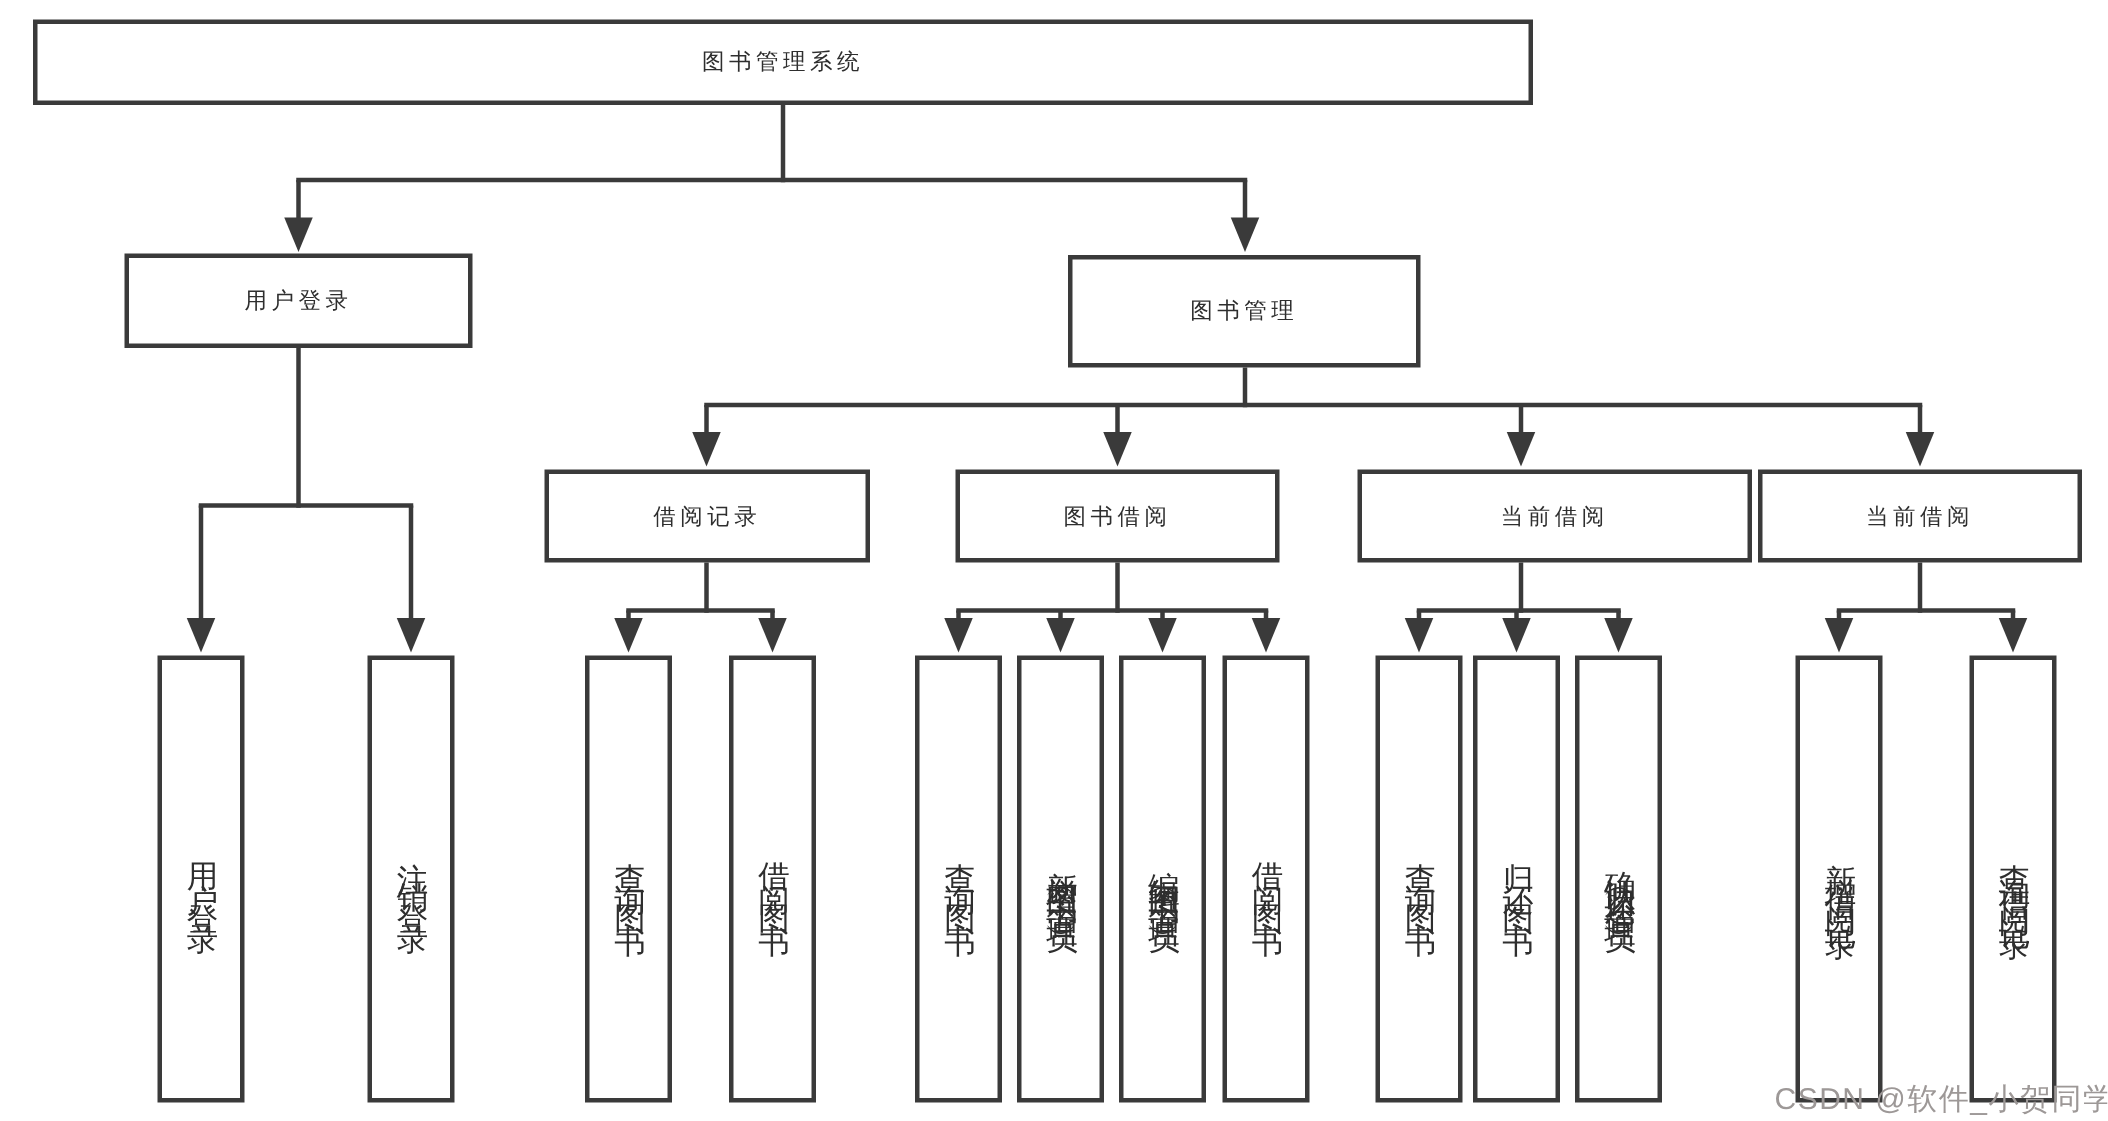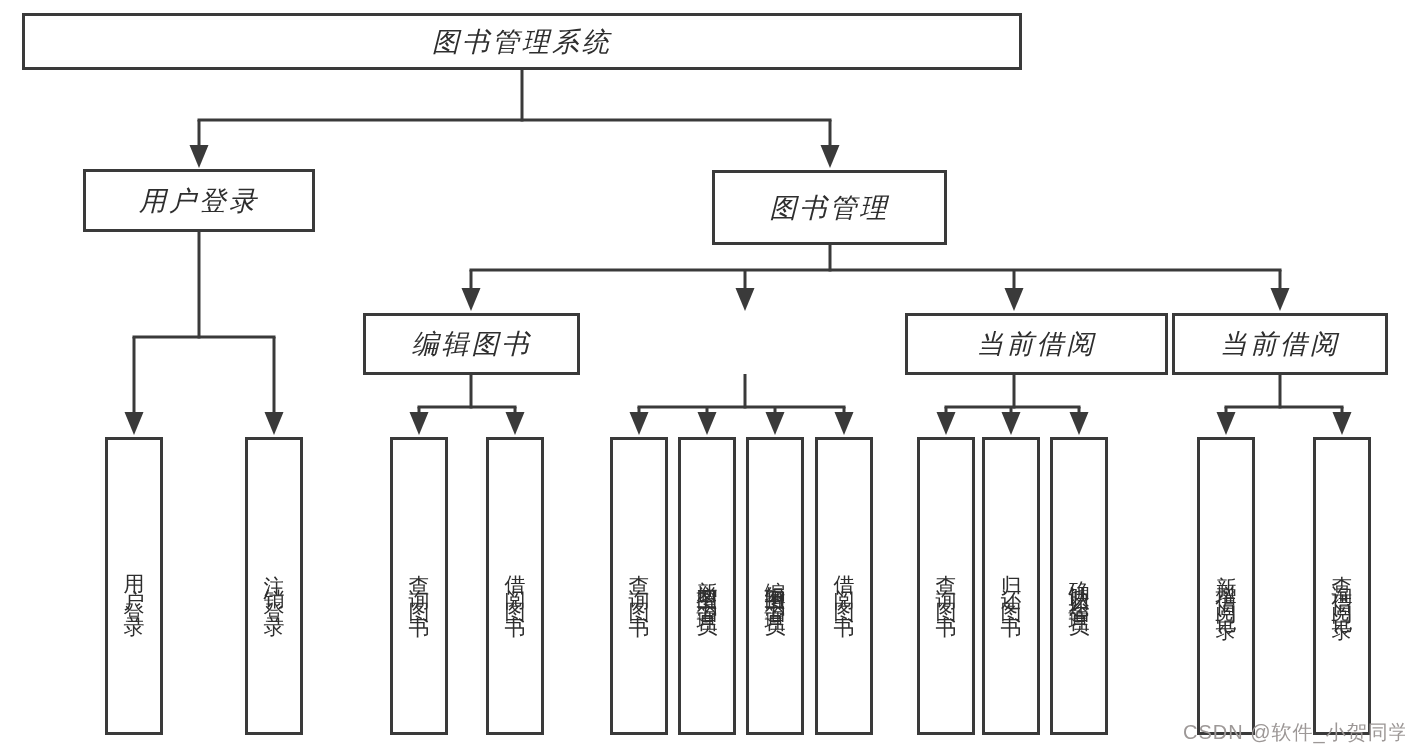--- a/index.html
+++ b/index.html
@@ -14,23 +14,22 @@
   .node{
     position:absolute;
     box-sizing:border-box;
     background:#ffffff;
     border:3px solid #3a3a3a;
     color:#2e2e2e;
     z-index:1;
   }
   .hbox{
     display:flex;align-items:center;justify-content:center;
-    font-size:27px;letter-spacing:3px;
+    font-size:15px;letter-spacing:3px;
     white-space:nowrap;
-    font-style:italic;
   }
   .vbox{
     writing-mode:vertical-rl;
     text-align:center;
     line-height:52px;          
     font-size:21px;
     width:58px;height:298px;
     top:437px;
   }
   .ls-short{letter-spacing:14px;}
@@ -116,21 +115,22 @@
       <polygon points="1226,435 1216.5,412 1235.5,412"></polygon>
       <polygon points="1342,435 1332.5,412 1351.5,412"></polygon>
     </g>
   </svg>
 
   <div class="node hbox" style="left:22px;top:13px;width:1000px;height:57px">图书管理系统</div>
 
   <div class="node hbox" style="left:83px;top:169px;width:232px;height:63px">用户登录</div>
   <div class="node hbox" style="left:712px;top:170px;width:235px;height:75px">图书管理</div>
 
-  <div class="node hbox" style="left:363px;top:313px;width:217px;height:62px">编辑图书</div>
+  <div class="node hbox" style="left:363px;top:313px;width:217px;height:62px">借阅记录</div>
+  <div class="node hbox" style="left:637px;top:313px;width:216px;height:62px">图书借阅</div>
   <div class="node hbox" style="left:905px;top:313px;width:263px;height:62px">当前借阅</div>
   <div class="node hbox" style="left:1172px;top:313px;width:216px;height:62px">当前借阅</div>
 
   <div class="node vbox ls-short" style="left:105px">用户登录</div>
   <div class="node vbox ls-short" style="left:245px">注销登录</div>
 
   <div class="node vbox ls-short" style="left:390px">查询图书</div>
   <div class="node vbox ls-short" style="left:486px">借阅图书</div>
 
   <div class="node vbox ls-short" style="left:610px">查询图书</div>

